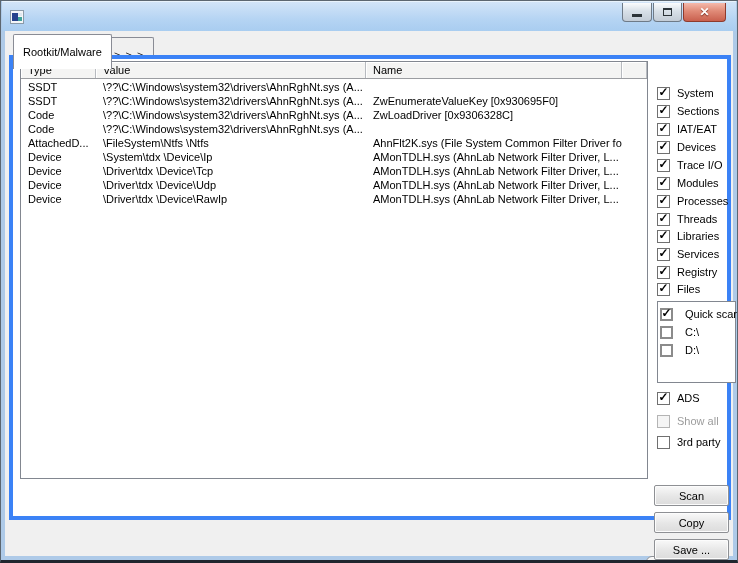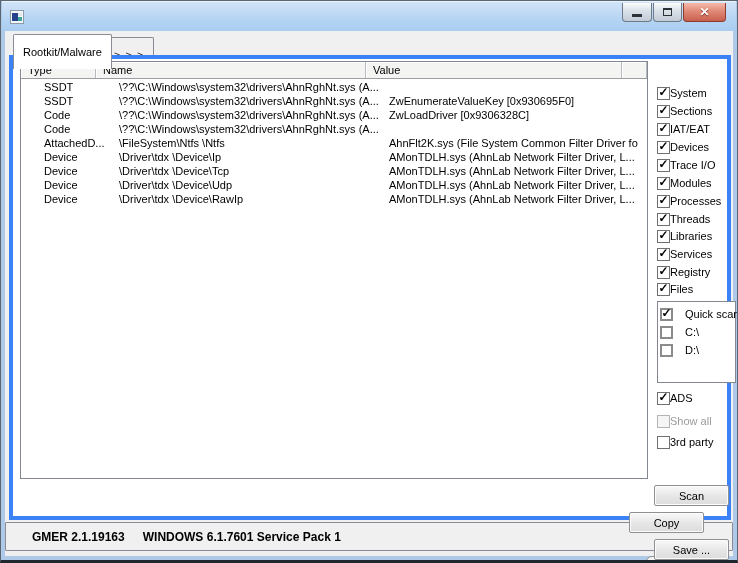--- a/index.html
+++ b/index.html
@@ -66,31 +66,31 @@
     position:absolute; left:7px; top:2px; width:628px; height:418px;
     background:#fff; border:1px solid #828790; overflow:hidden;
   }
   .lv-header { display:grid; grid-template-columns:75px 270px 256px 1fr; height:17px;
     background:#f4f4f3; border-bottom:1px solid #9b9da1; }
   .lv-header .hcell {
     padding:2px 0 0 7px; border-right:1px solid #b7babf;
     box-shadow:inset 1px 1px 0 #ffffff; white-space:nowrap; overflow:hidden;
   }
   .lv-header .hcell:last-child { padding-left:0; }
-  .lv-body { padding-top:2px;margin-left:16px; }
+  .lv-body { padding-top:2px; }
   .lv-row { display:grid; grid-template-columns:75px 270px 256px 1fr; height:14px; line-height:13px; }
   .lv-row .cell { padding-left:7px; white-space:nowrap; overflow:hidden; }
 
   
   .opt { position:absolute; left:644px; display:flex; align-items:center; height:14px; }
   .cb-box {
     width:13px; height:13px; background:#fff; border:1px solid #707070;
     display:flex; align-items:center; justify-content:center; flex:none;
   }
-  .cb-label { white-space:nowrap; }
+  .cb-label { margin-left:7px; white-space:nowrap; }
   .mark { display:none; font-size:12px; font-weight:bold; line-height:10px; margin-top:-2px; }
   .checked .mark { display:block; }
   .disabled .cb-box { border-color:#b4b4b4; background:#f5f5f5; }
   .disabled .cb-label { color:#9c9c9c; }
 
   
   .targets {
     position:absolute; left:644px; top:242px; width:79px; height:82px;
     background:#fff; border:1px solid #828790; padding:3px 0 0 2px;
   }
@@ -102,21 +102,21 @@
   .btn {
     position:absolute; width:75px; height:21px;
     background:linear-gradient(#f9f9f9, #e6e6e6 55%, #dcdcdc);
     border:1px solid #8e9094; border-radius:2px;
     display:flex; align-items:center; justify-content:center;
     font-size:11px; cursor:default;
     box-shadow:inset 0 0 0 1px #fcfcfc;
     margin-top:28px;
   }
   .btn-scan { left:641px; top:398px; }
-  .btn-copy { left:616px; top:425px; }
+  .btn-copy { left:641px; top:425px; }
   .btn-save { left:641px; top:452px; }
 
   
   .statusbar {
     position:absolute; left:0; right:0; top:491px; height:29px;
     background:#f0f0f0; border:1px solid #898c95; border-radius:1px;
   }
   .status-text { position:absolute; left:26px; top:7px; font-size:12px; font-weight:bold; white-space:nowrap; }
   .status-text .os { margin-left:18px; }
   .btn-exit { left:641px; top:497px; width:78px; height:20px;border-radius:6px; }
@@ -152,22 +152,22 @@
     </div>
     <div class="tab inactive">
       <span>&gt; &gt; &gt;</span>
     </div>
 
     <div class="tab-page">
 
       <div class="listview">
         <div class="lv-header">
           <div class="hcell">Type</div>
+          <div class="hcell">Value</div>
           <div class="hcell">Name</div>
-          <div class="hcell">Value</div>
           <div class="hcell"></div>
         </div>
         <div class="lv-body">
           <div class="lv-row">
             <span class="cell">SSDT</span>
             <span class="cell">\??\C:\Windows\system32\drivers\AhnRghNt.sys (A...</span>
               <span class="cell"></span>
           </div>
           <div class="lv-row">
             <span class="cell">SSDT</span>
@@ -187,21 +187,21 @@
               <span class="cell"></span>
           </div>
           <div class="lv-row">
             <span class="cell">AttachedD...</span>
             <span class="cell">\FileSystem\Ntfs \Ntfs</span>
             <span class="cell">AhnFlt2K.sys (File System Common Filter Driver fo...</span>
               <span class="cell"></span>
           </div>
           <div class="lv-row">
             <span class="cell">Device</span>
-            <span class="cell">\Driver\tdx \Device\Ip</span>
+            <span class="cell">\System\tdx \Device\Ip</span>
             <span class="cell">AMonTDLH.sys (AhnLab Network Filter Driver, L...</span>
               <span class="cell"></span>
           </div>
           <div class="lv-row">
             <span class="cell">Device</span>
             <span class="cell">\Driver\tdx \Device\Tcp</span>
             <span class="cell">AMonTDLH.sys (AhnLab Network Filter Driver, L...</span>
               <span class="cell"></span>
           </div>
           <div class="lv-row">
@@ -322,21 +322,16 @@
       <div class="opt" style="top:376px">
           <span class="cb-box"></span>
           <span class="cb-label">3rd party</span>
         </div>
 
       <div class="btn btn-scan">Scan</div>
       <div class="btn btn-copy">Copy</div>
       <div class="btn btn-save">Save ...</div>
     </div>
 
-    <div class="statusbar">
-      <div class="status-text">
-        <span>GMER 2.1.19163</span><span class="os">WINDOWS 6.1.7601 Service Pack 1</span>
-      </div>
-    </div>
     <div class="btn btn-exit">Exit</div>
 
   </div>
 </div>
 
 </body></html>

